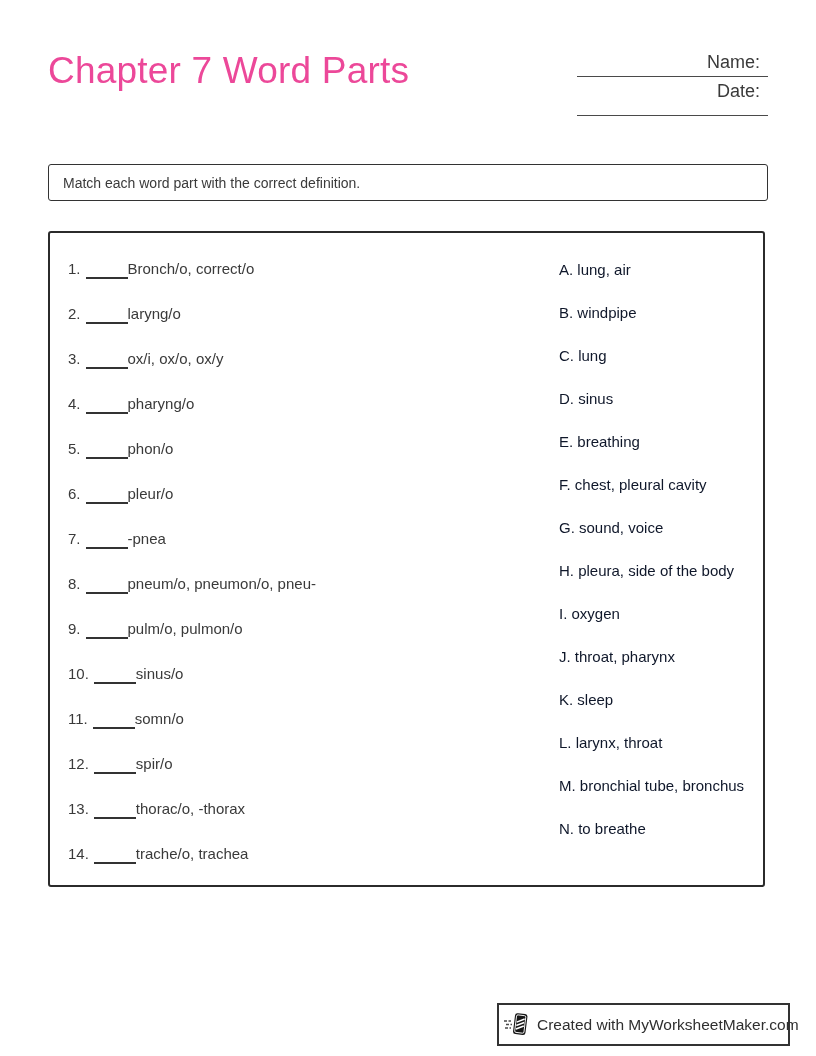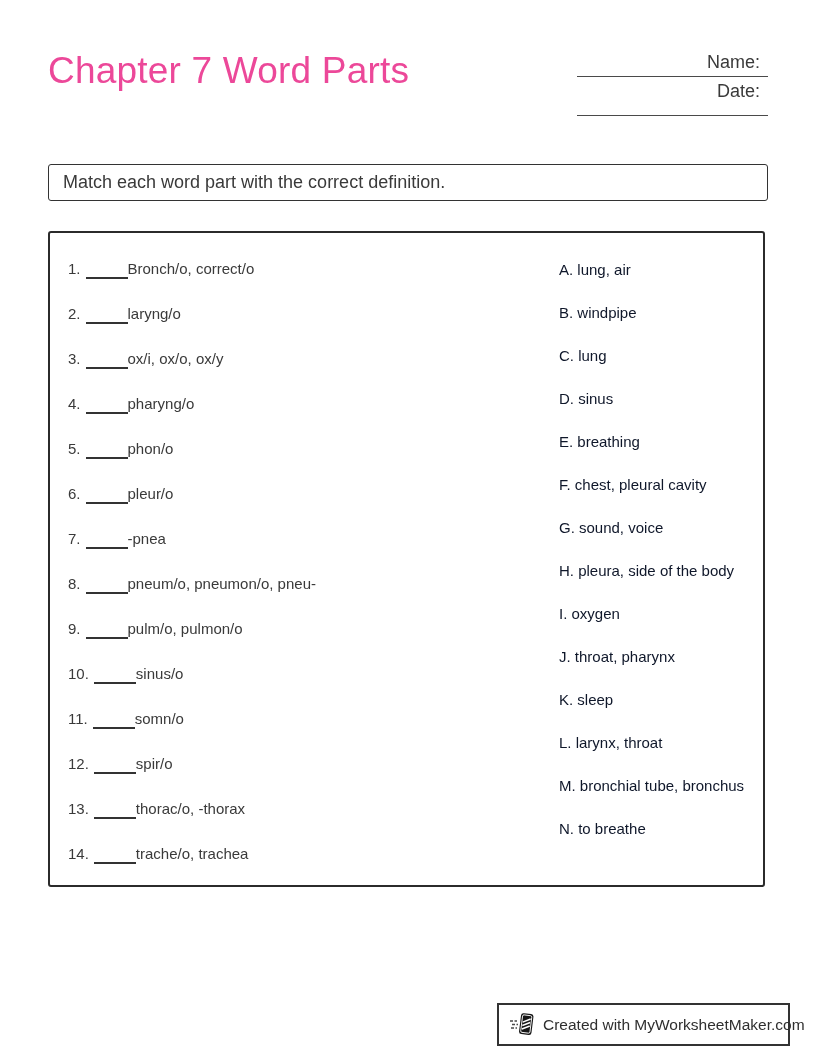--- a/index.html
+++ b/index.html
@@ -54,21 +54,21 @@
     position: absolute;
     left: 48px;
     top: 164px;
     width: 720px;
     height: 37px;
     border: 1.5px solid #333333;
     border-radius: 3px;
     display: flex;
     align-items: center;
     padding-left: 14px;
-    font-size: 18px;
+    font-size: 14px;
     color: #3a3a3a;
   }
 
   .quiz-box {
     position: absolute;
     left: 48px;
     top: 231px;
     width: 717px;
     height: 656px;
     border: 2px solid #2b2b2b;
@@ -114,21 +114,21 @@
 
   .credit-box {
     position: absolute;
     left: 497px;
     top: 1003px;
     width: 293px;
     height: 43px;
     border: 2px solid #333333;
     display: flex;
     align-items: center;
-    padding-left: 10px;
+    padding-left: 4px;
   }
   .credit-icon { flex: 0 0 auto; margin-right: 7px; display: flex; }
   .credit-text { font-size: 15.5px; color: #2f2f2f; white-space: nowrap; }
 </style>
 </head>
 <body>
 
 <h1 class="page-title">Chapter 7 Word Parts</h1>
 
 <div class="name-date">

